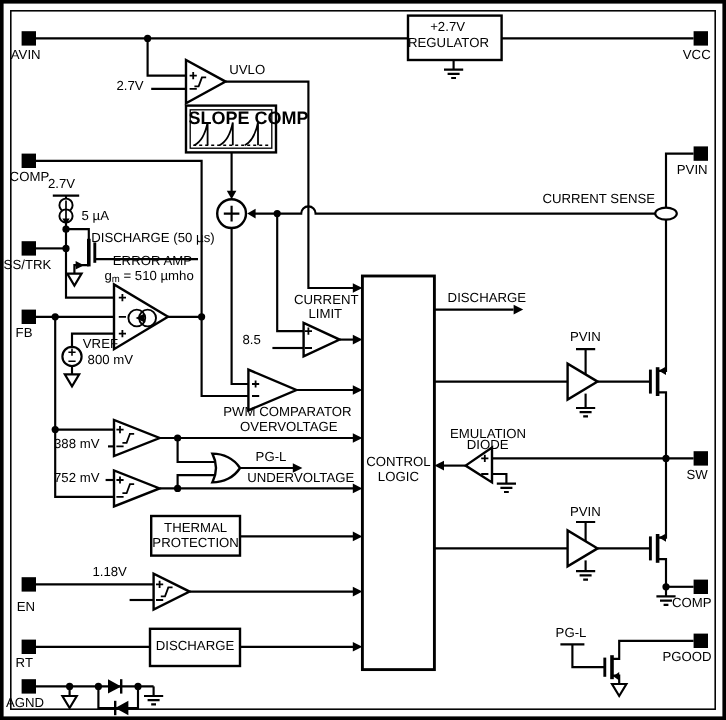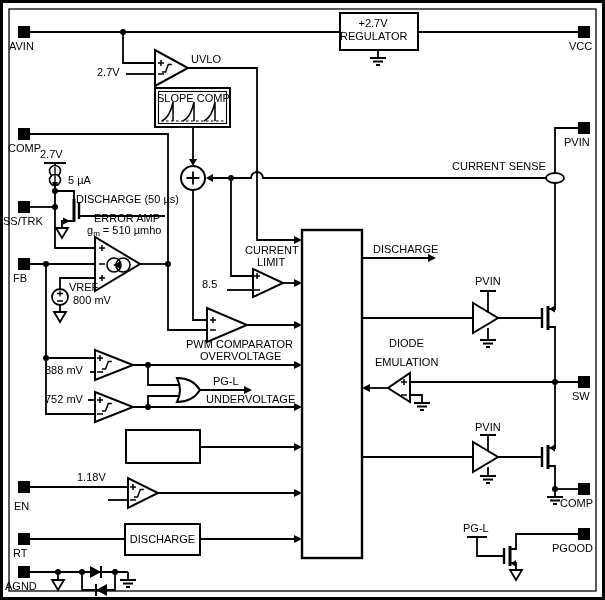--- a/index.html
+++ b/index.html
@@ -2,21 +2,21 @@
 <html><head>
 <meta charset="utf-8">
 <style>
   html,body{margin:0;padding:0;background:#fff;}
   #stage{position:relative;width:605px;height:600px;background:#fff;overflow:hidden;
          font-family:"Liberation Sans",sans-serif;color:#000;}
   #wires{position:absolute;left:0;top:0;}
   .lbl{position:absolute;font-size:11px;line-height:11px;white-space:nowrap;}
   .b{font-weight:normal;}
   .blk{position:absolute;text-align:center;font-size:11px;line-height:13px;white-space:nowrap;}
-  .sc{font-size:11px;}
+  .sc{font-size:15px;font-weight:bold;}
   .sub{font-size:8px;vertical-align:-2px;}
 </style>
 </head>
 <body>
 
 <div id="stage">
 
 <svg id="wires" width="605" height="600" viewBox="0 0 605 600" fill="none" stroke="#000" stroke-width="1.8">
 
   <g>
@@ -309,26 +309,34 @@
 <div class="lbl" style="left:202px;top:279px">8.5</div>
 <div class="lbl" style="left:186px;top:339px">PWM COMPARATOR</div>
 <div class="lbl" style="left:200px;top:351px">OVERVOLTAGE</div>
 <div class="lbl" style="left:45px;top:365px">388 mV</div>
 <div class="lbl" style="left:206px;top:394px">UNDERVOLTAGE</div>
 <div class="lbl" style="left:45px;top:394px">752 mV</div>
 <div class="lbl" style="left:213px;top:376px">PG-L</div>
 <div class="lbl" style="left:77px;top:472px">1.18V</div>
 <div class="lbl" style="left:373px;top:244px">DISCHARGE</div>
 <div class="lbl" style="left:452px;top:161px">CURRENT SENSE</div>
-<div class="lbl" style="left:389px;top:338px">DIODE</div>
+<div class="lbl" style="left:389px;top:366px">DIODE</div>
 <div class="lbl" style="left:375px;top:357px">EMULATION</div>
 <div class="lbl" style="left:475px;top:276px">PVIN</div>
 <div class="lbl" style="left:475px;top:422px">PVIN</div>
 <div class="lbl" style="left:463px;top:523px">PG-L</div>
 
 <div class="blk" style="left:340px;top:17px;width:66px">
   <div>+2.7V</div>
   <div>REGULATOR</div>
 </div>
 <div class="blk sc" style="left:157px;top:92px;width:71px">SLOPE COMP</div>
+<div class="blk" style="left:302px;top:379px;width:60px">
+  <div>CONTROL</div>
+  <div>LOGIC</div>
+</div>
+<div class="blk" style="left:126px;top:434px;width:74px">
+  <div>THERMAL</div>
+  <div>PROTECTION</div>
+</div>
 <div class="blk" style="left:125px;top:533px;width:75px">DISCHARGE</div>
 
 </div>
 
 </body></html>

